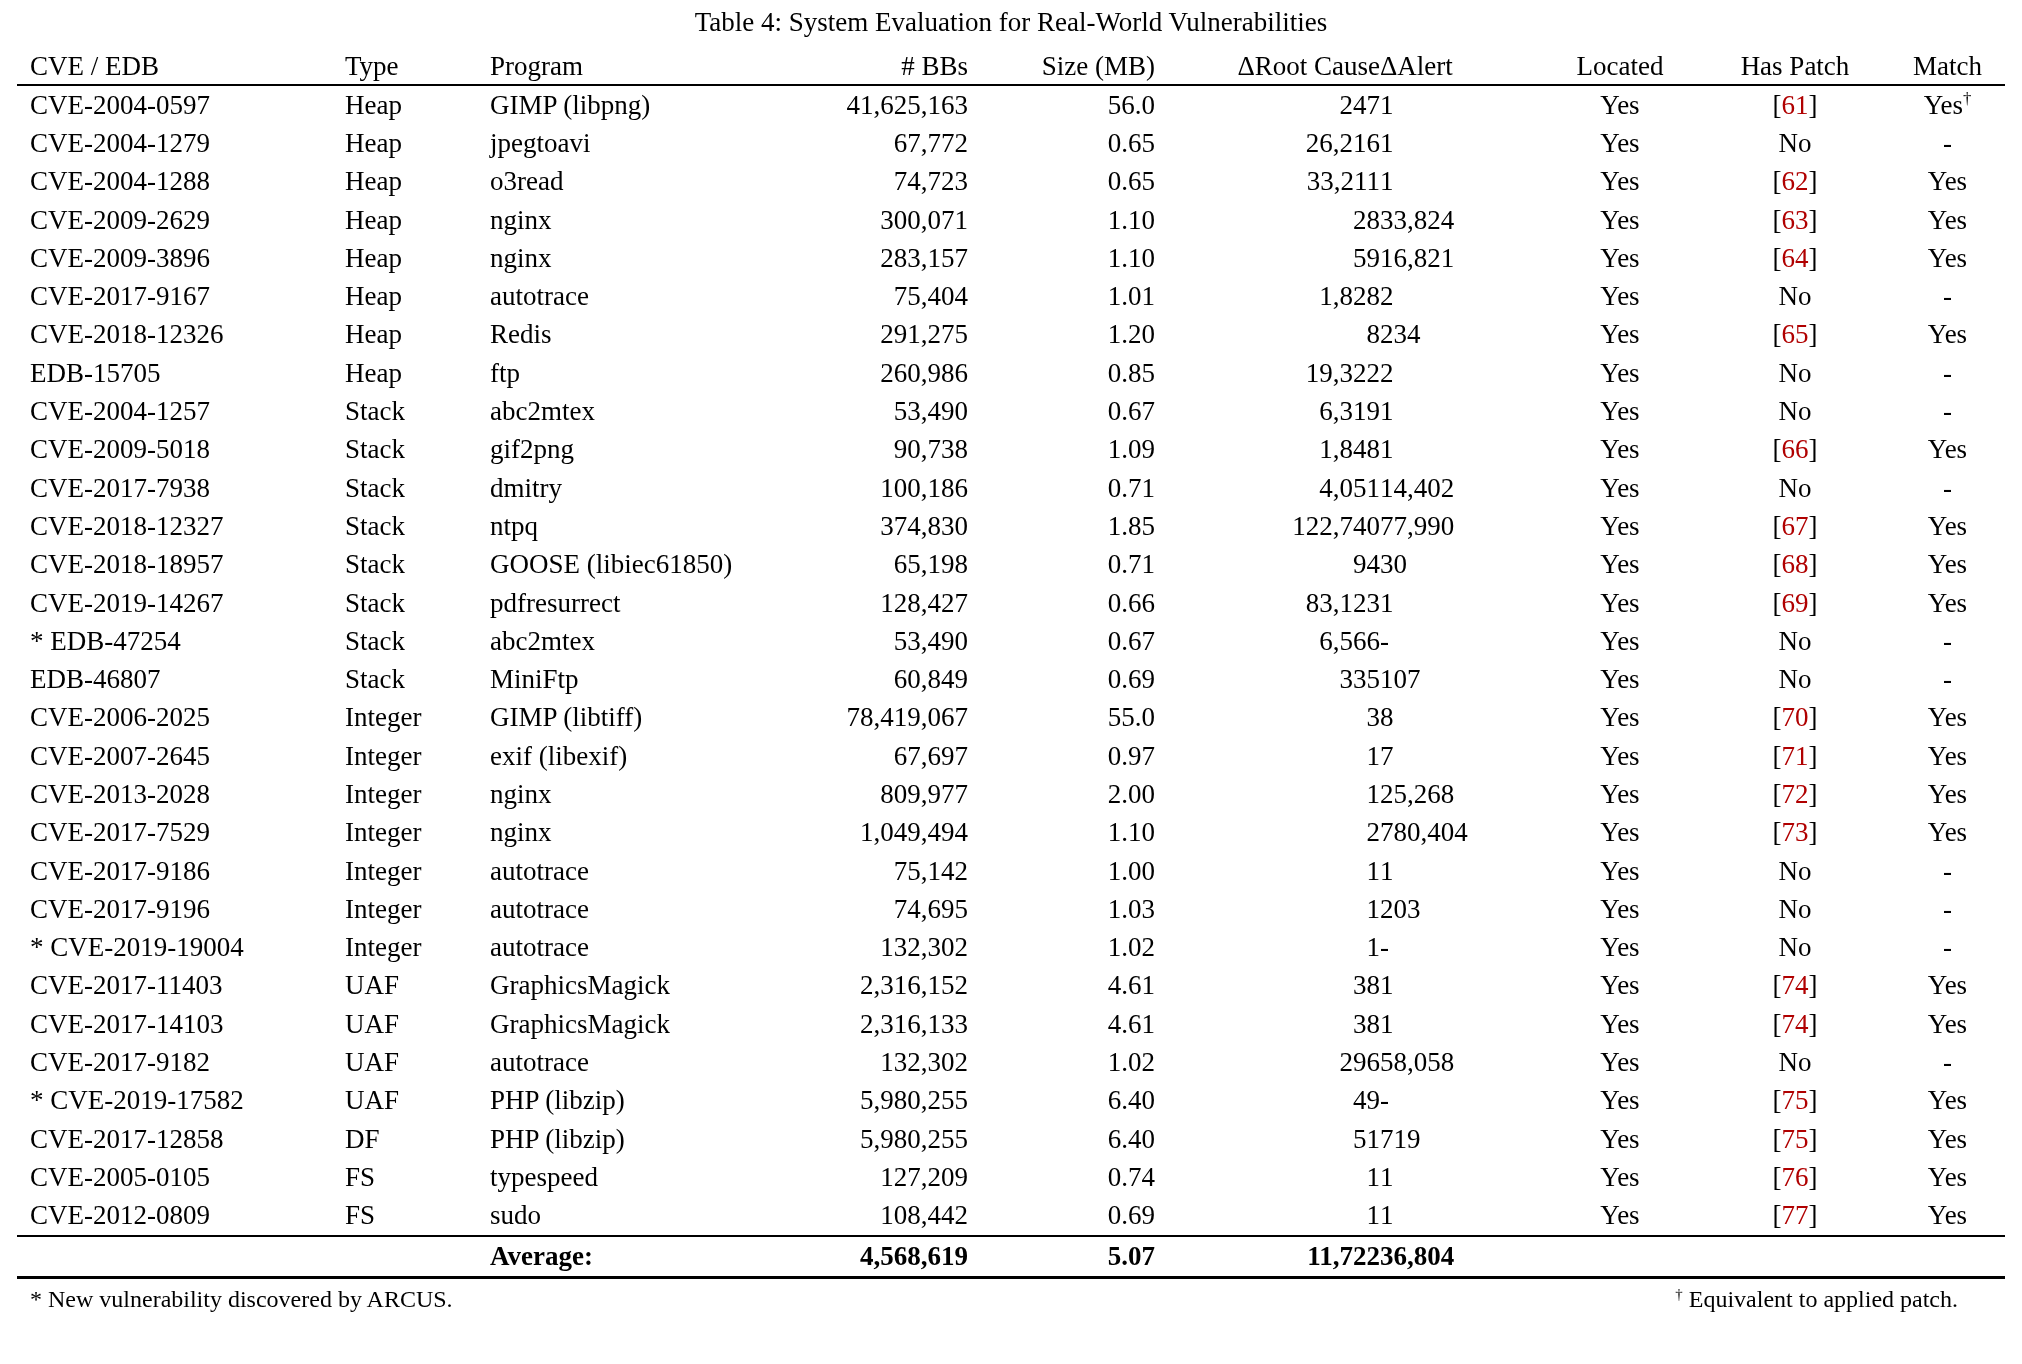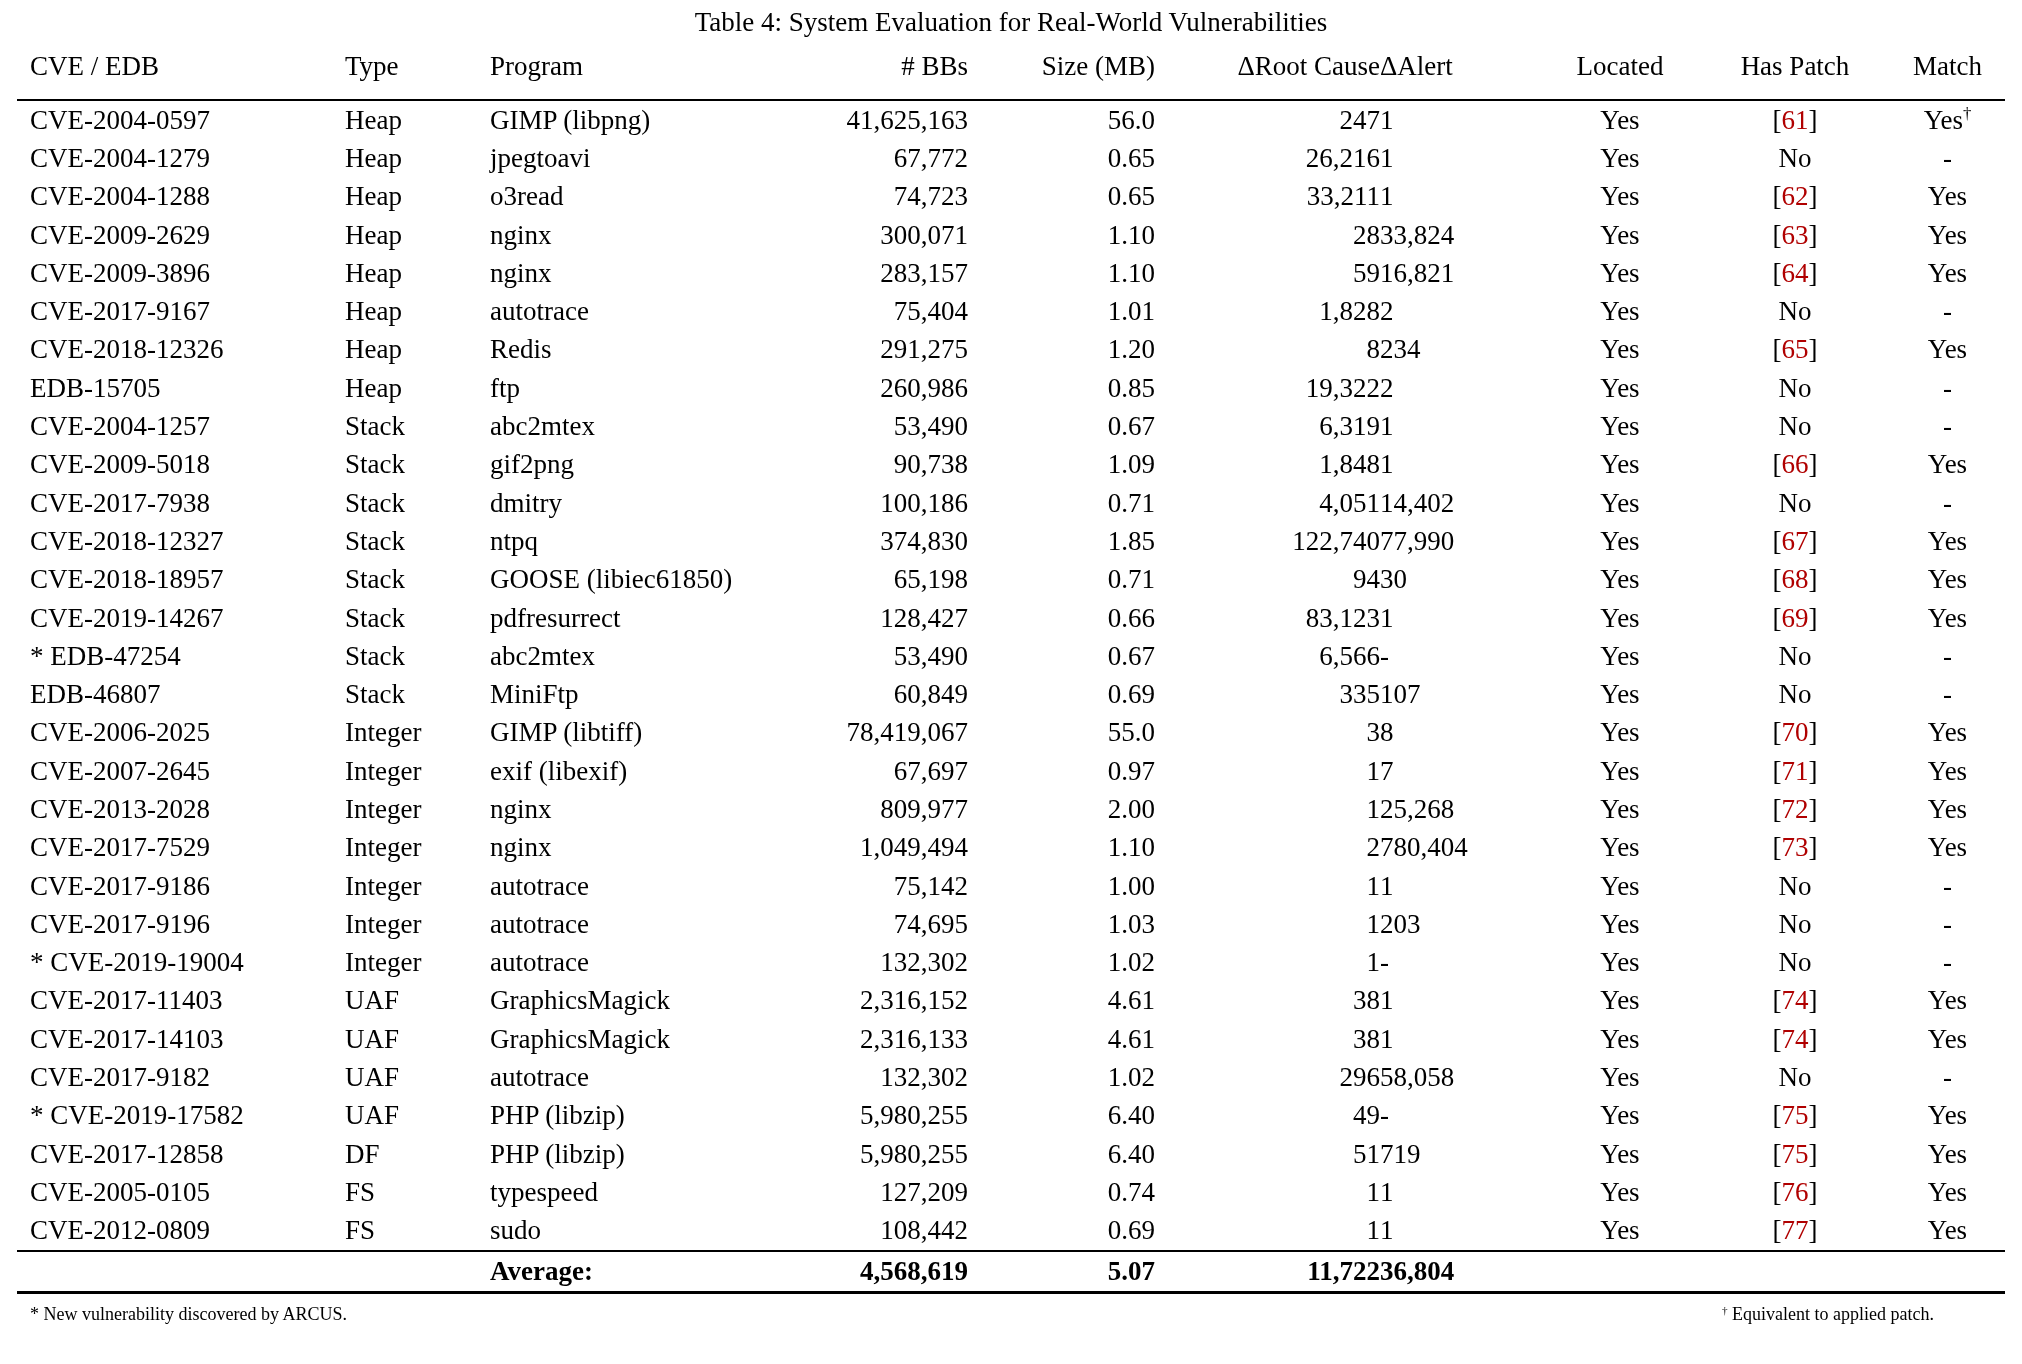--- a/index.html
+++ b/index.html
@@ -43,21 +43,21 @@
   th, td {
     padding: 0;
     font-size: 27px;
     font-weight: normal;
     white-space: nowrap;
     overflow: visible;
   }
   thead th {
     height: 40px;
     vertical-align: bottom;
-    padding-bottom: 17px;
+    padding-bottom: 2px;
   }
   thead tr { border-bottom: 2px solid #000; }
   tbody td { height: 38.3px; }
 
   .c1  { text-align: left;  padding-left: 13px; }
   .c2  { text-align: left; }
   .c3  { text-align: left; }
   .c4  { text-align: right; }
   .c5  { text-align: right; }
   .c6  { text-align: right; }
@@ -81,23 +81,23 @@
     font-size: 62%;
     line-height: 0;
     position: relative;
     top: -0.55em;
     vertical-align: baseline;
   }
 
   .footnotes {
     display: flex;
     justify-content: space-between;
-    font-size: 18px;
+    font-size: 24px;
     line-height: 36px;
-    margin: 2px 88px 0 30px;
+    margin: 2px 64px 0 30px;
   }
 </style>
 </head>
 <body>
 
 <div class="title">Table 4: System Evaluation for Real-World Vulnerabilities</div>
 
 <table class="eval-table">
   <colgroup>
     <col class="w1">

